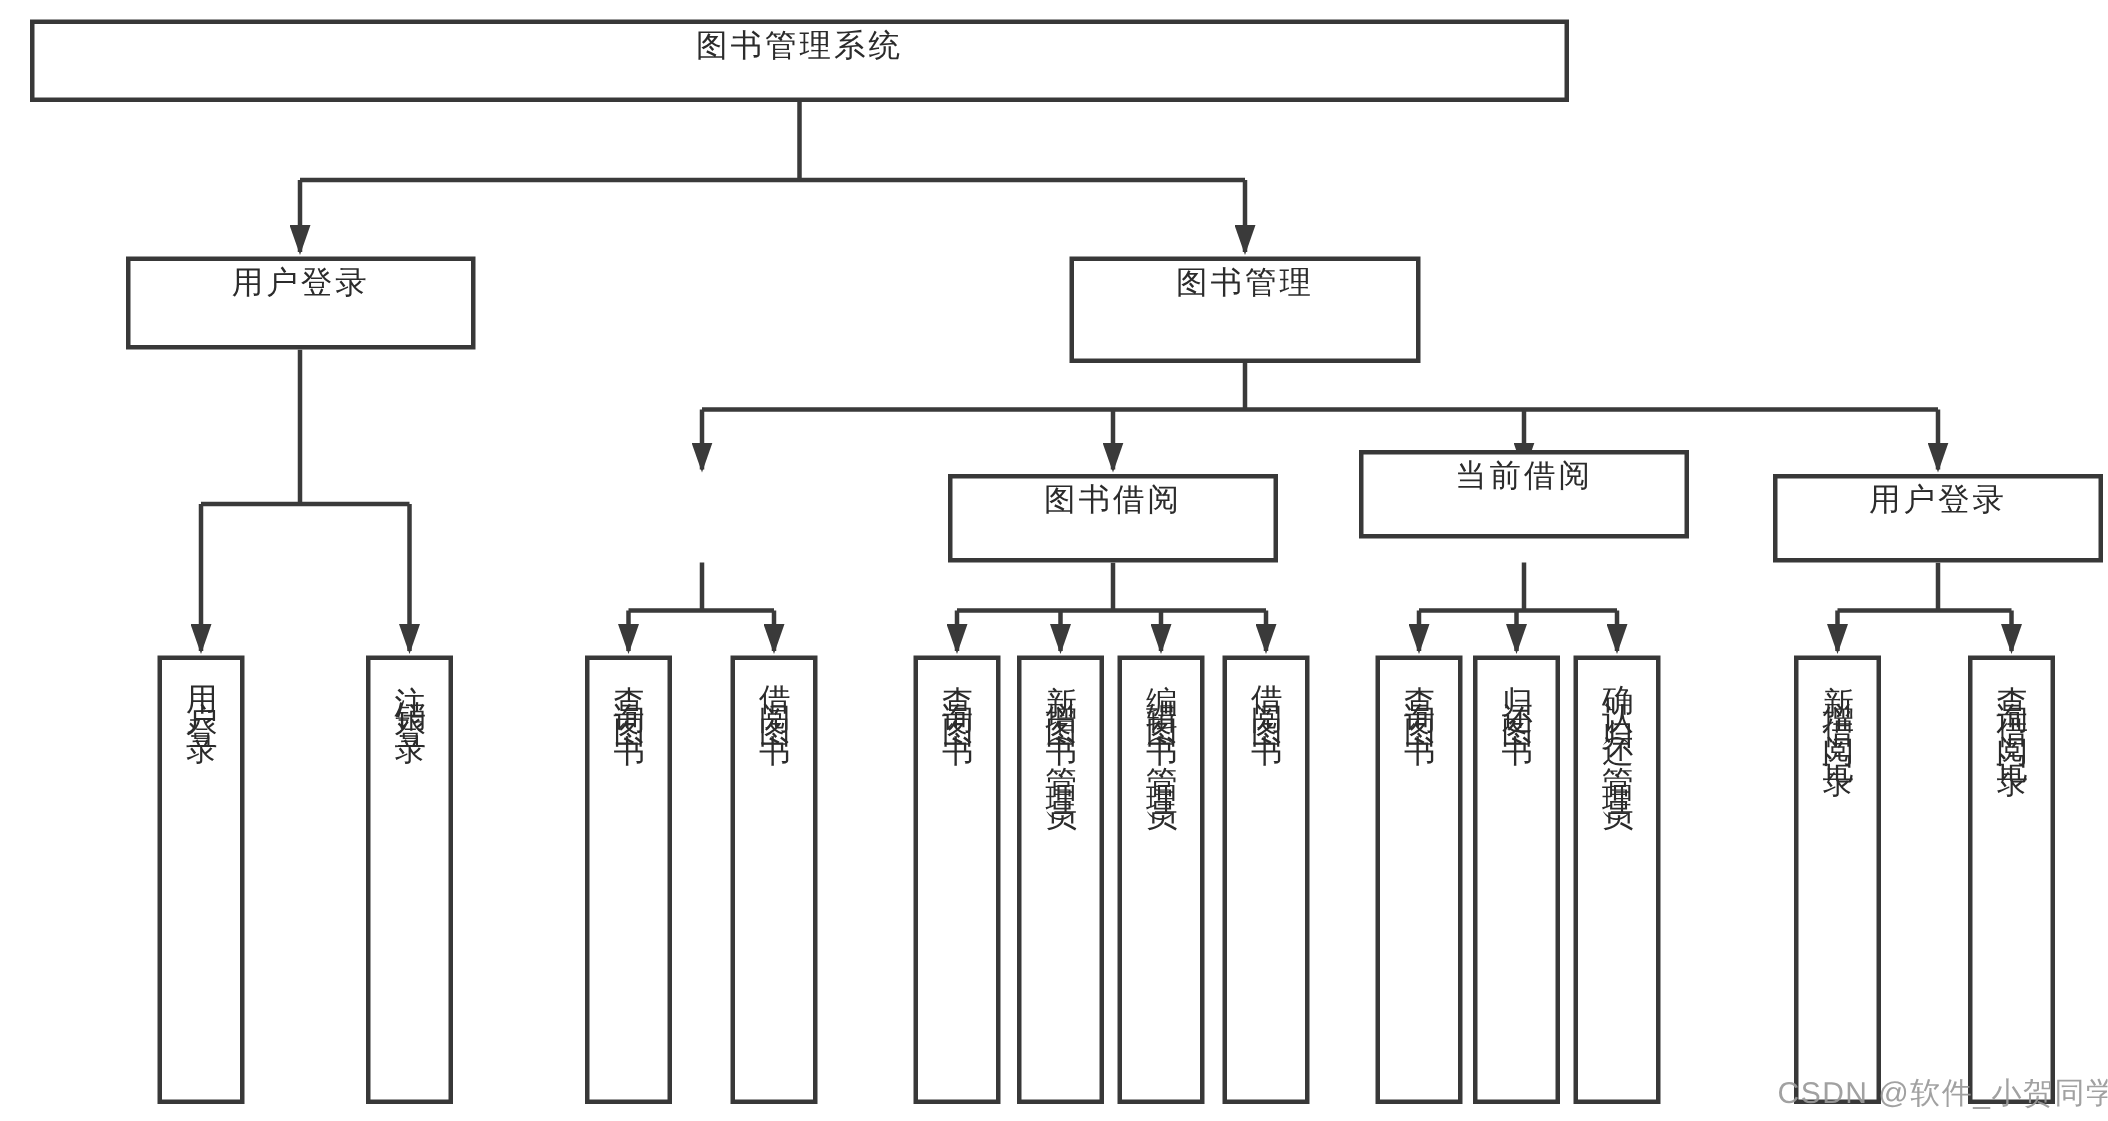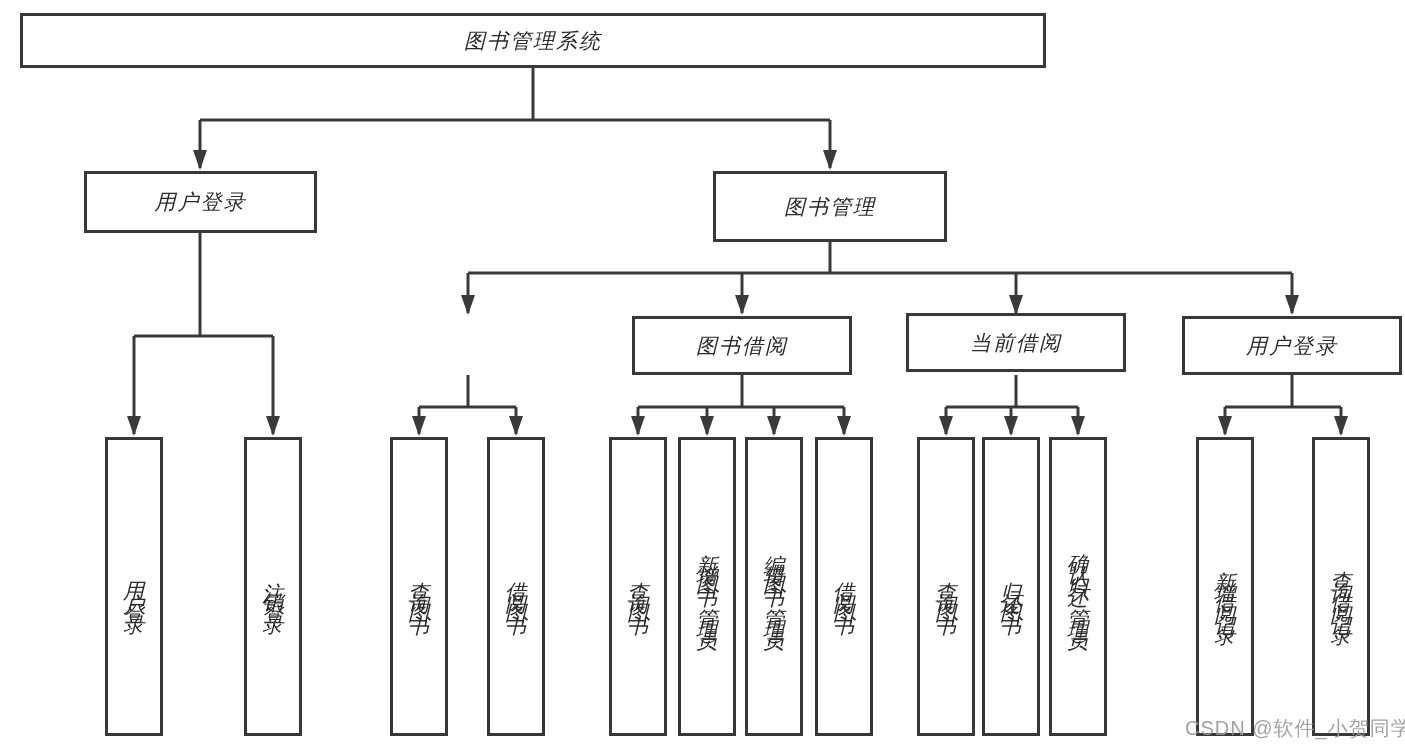--- a/index.html
+++ b/index.html
@@ -14,22 +14,22 @@
   .canvas{
     position:relative;width:1405px;height:747px;
     background:var(--background);overflow:hidden;
   }
   .connectors{position:absolute;left:0;top:0;z-index:0;}
   .cline{stroke:var(--line);stroke-width:3;fill:none;}
   .ahead{fill:var(--line);}
   .box{
     position:absolute;box-sizing:border-box;background:var(--background);
     border:3px solid var(--border);color:var(--text);
-    display:flex;align-items:center;justify-content:center;
-    z-index:1;font-size:21px;font-style:italic;
+    display:flex;align-items:flex-start;justify-content:center;
+    z-index:1;font-size:21px;
   }
   .box.h span{letter-spacing:2px;white-space:nowrap;}
   .box.v span{
     writing-mode:vertical-rl;text-orientation:mixed;
     letter-spacing:11px;line-height:1;white-space:nowrap;
   }
   .watermark{
     position:absolute;left:1185px;top:715px;z-index:2;
     font-size:20px;letter-spacing:1px;color:var(--watermark);
     opacity:.92;white-space:nowrap;
@@ -84,21 +84,21 @@
   <div class="box h" style="left:84px;top:171px;width:233px;height:62px">
     <span>用户登录</span>
   </div>
   <div class="box h" style="left:713px;top:171px;width:234px;height:71px">
     <span>图书管理</span>
   </div>
 
   <div class="box h" style="left:632px;top:316px;width:220px;height:59px">
     <span>图书借阅</span>
   </div>
-  <div class="box h" style="left:906px;top:313px;width:220px;height:59px">
+  <div class="box h" style="left:906px;top:300px;width:220px;height:59px">
     <span>当前借阅</span>
   </div>
   <div class="box h" style="left:1182px;top:316px;width:220px;height:59px">
     <span>用户登录</span>
   </div>
 
   <div class="box v" style="left:105px;top:437px;width:58px;height:299px">
     <span>用户登录</span>
   </div>
   <div class="box v" style="left:244px;top:437px;width:58px;height:299px">

